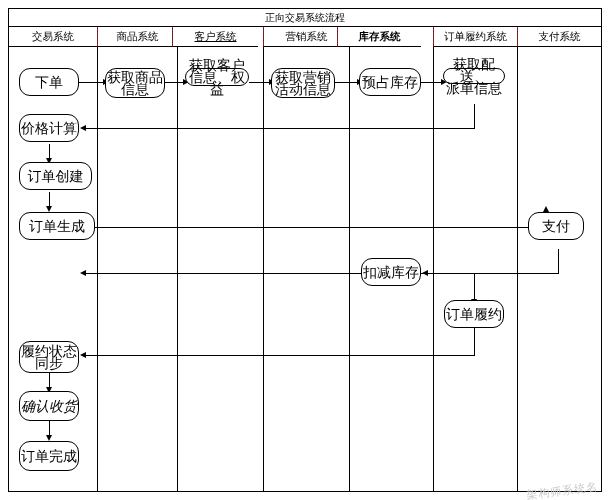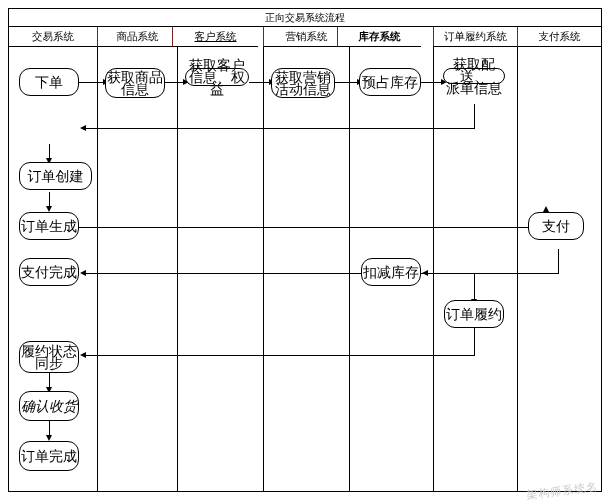--- a/index.html
+++ b/index.html
@@ -196,26 +196,26 @@
   <div class="node" style="left:105px; top:68px; width:60px; height:30px;">获取商品
 信息</div>
   <div class="node" style="left:185px; top:68px; width:64px; height:18px;">获取客户
 信息、权益</div>
   <div class="node" style="left:271px; top:68px; width:64px; height:30px;">获取营销
 活动信息</div>
   <div class="node" style="left:359px; top:68px; width:62px; height:28px;">预占库存</div>
   <div class="node" style="left:443px; top:68px; width:62px; height:16px;">获取配送、
 派单信息</div>
 
+  <div class="node" style="left:19px; top:114px; width:60px; height:28px;">价格计算</div>
   <div class="node" style="left:19px; top:162px; width:73px; height:28px;">订单创建</div>
-  <div class="node" style="left:19px; top:212px; width:60px; height:28px;">订单生成</div>
+  <div class="node" style="left:19px; top:212px; width:76px; height:28px;">订单生成</div>
 
   <div class="node" style="left:528px; top:212px; width:56px; height:28px;">支付</div>
 
-  <div class="node" style="left:19px; top:258px; width:60px; height:28px;">支付完成</div>
   <div class="node" style="left:361px; top:258px; width:60px; height:28px;">扣减库存</div>
 
   <div class="node" style="left:444px; top:300px; width:60px; height:28px;">订单履约</div>
 
   <div class="node" style="left:19px; top:341px; width:60px; height:32px;">履约状态
 同步</div>
   <div class="node" style="left:19px; top:391px; width:60px; height:30px;font-style:italic;">确认收货</div>
   <div class="node" style="left:19px; top:441px; width:60px; height:30px;">订单完成</div>
 
   <div class="watermark">架构师系统名</div>

